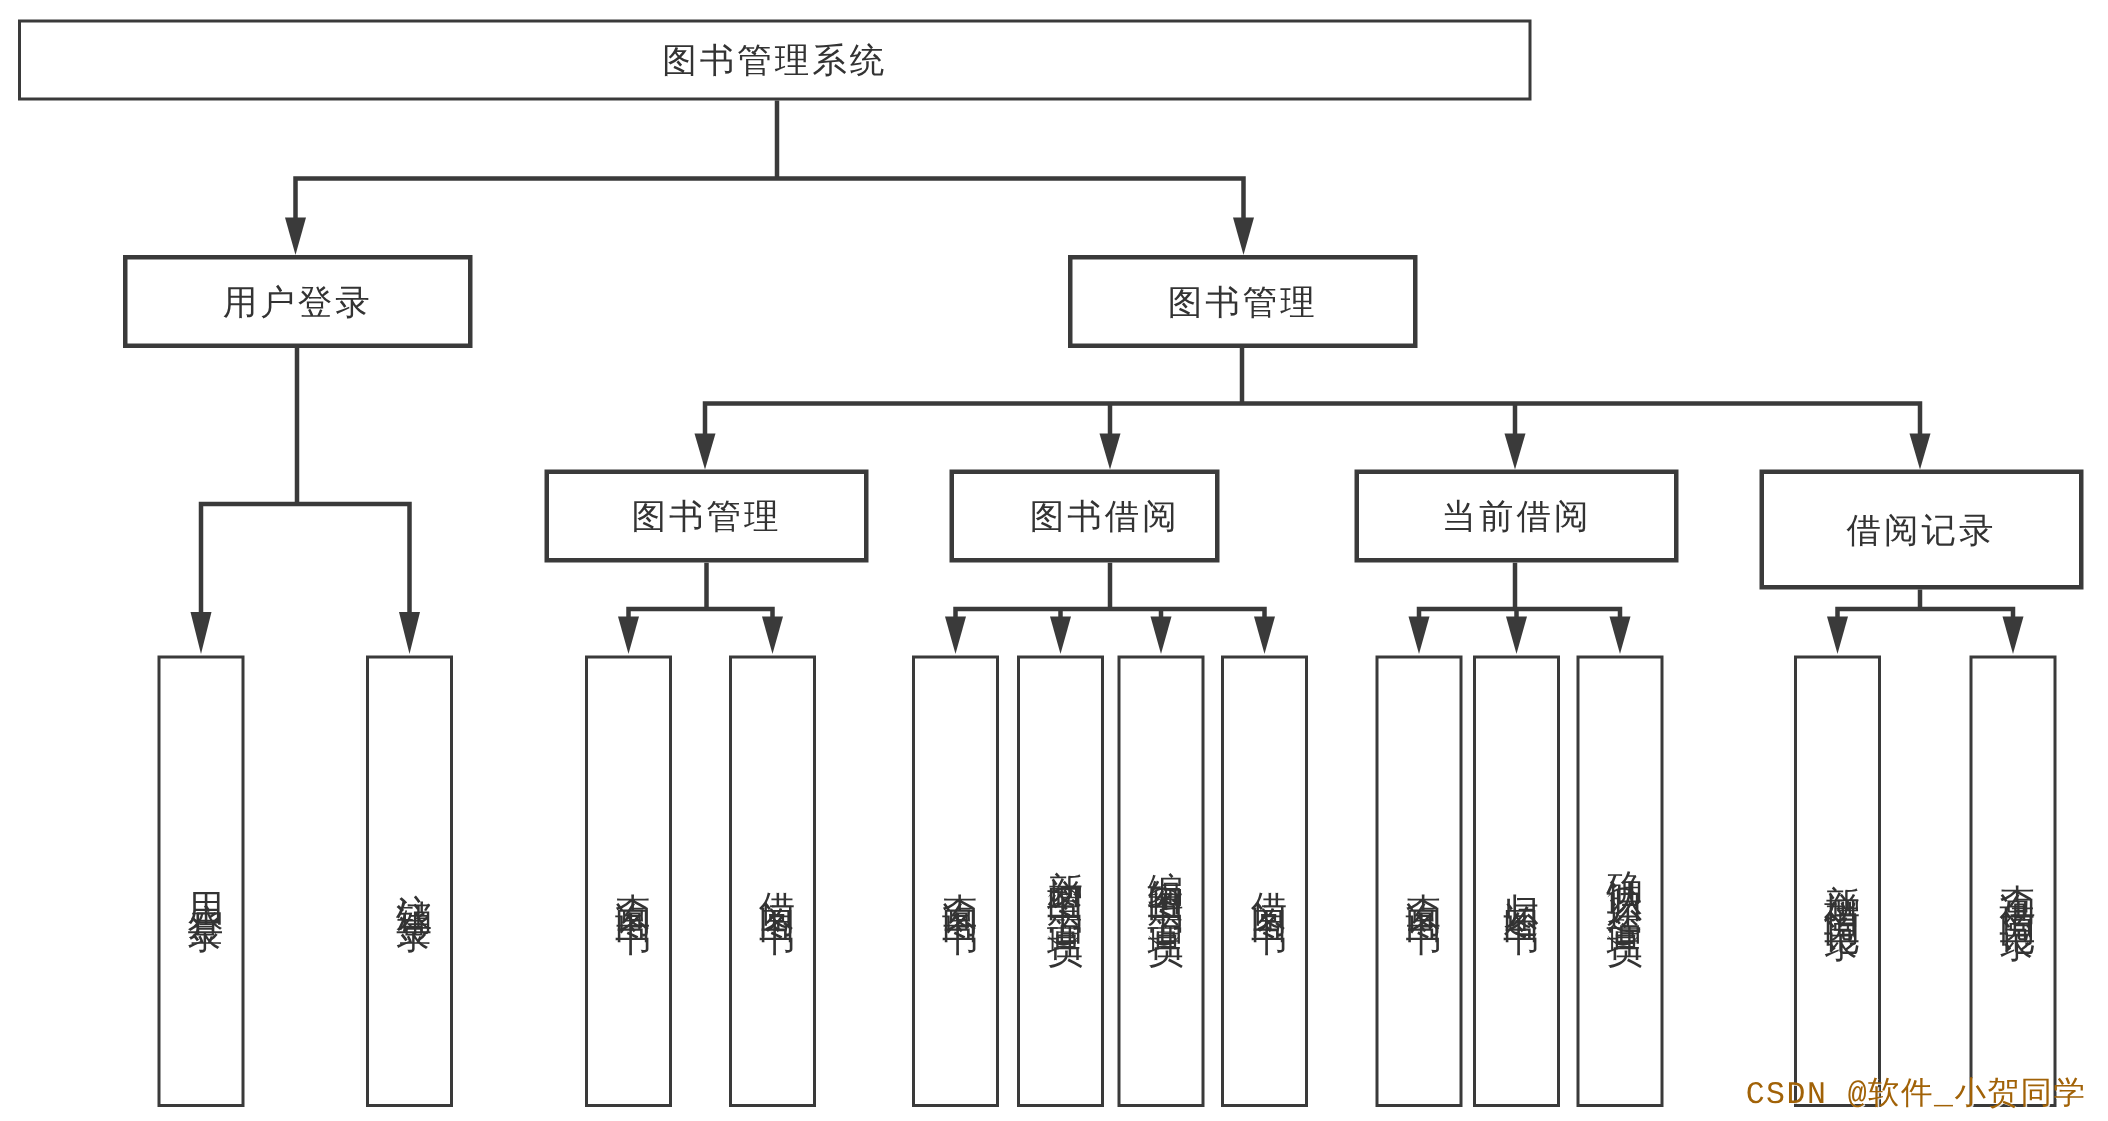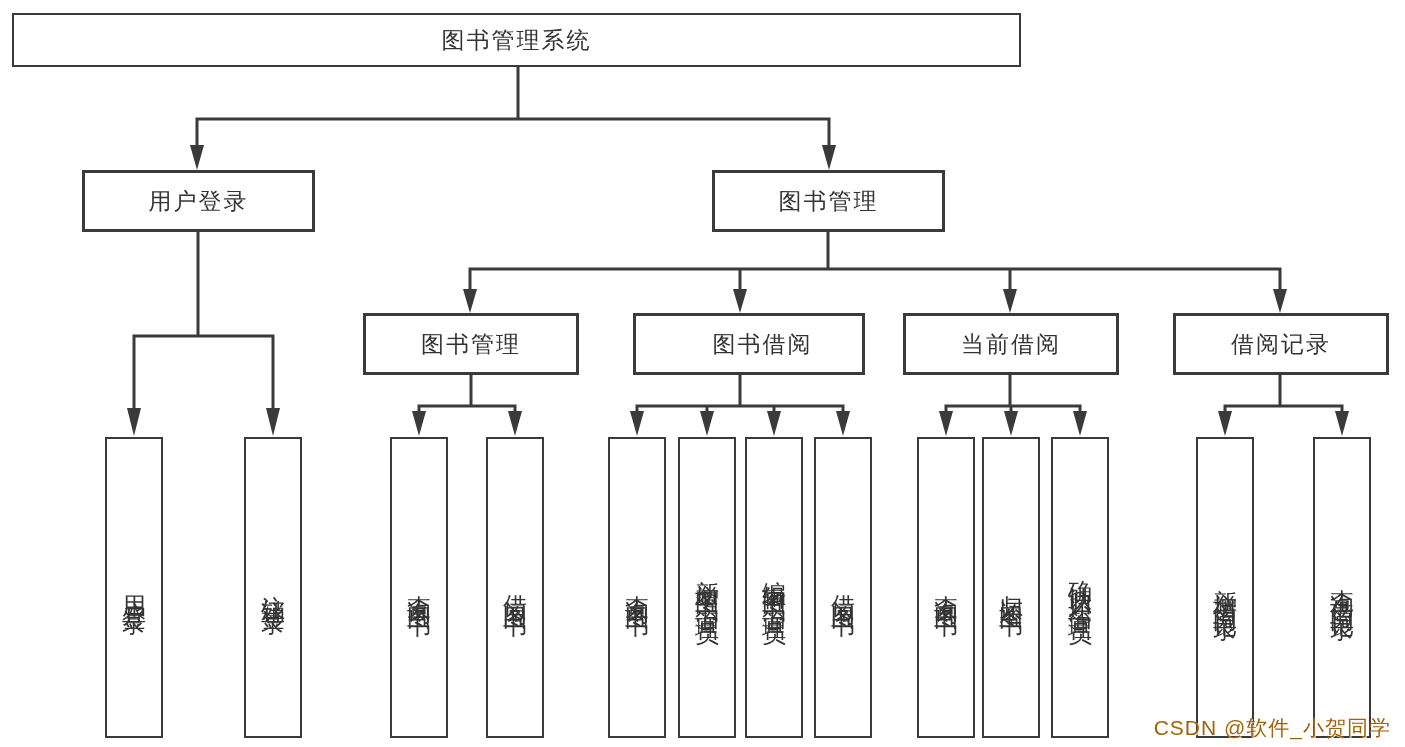--- a/index.html
+++ b/index.html
@@ -1,18 +1,18 @@
 <!DOCTYPE html>
 <html><head>
 <meta charset="utf-8">
 <style>
   html,body{margin:0;padding:0;background:#ffffff;}
   .canvas{
     position:relative;width:1405px;height:747px;background:#ffffff;overflow:hidden;
-    font-family:Liberation Sans, sans-serif;color:#333333;
+    font-family:Liberation Mono, monospace;color:#333333;
   }
   .wires{position:absolute;left:0;top:0;width:1405px;height:747px;}
   .box{
     position:absolute;box-sizing:border-box;background:#ffffff;
     border:3px solid #3a3a3a;display:flex;align-items:center;justify-content:center;
     color:#333333;
   }
   .rootbox{border-width:2px;}
   .hbox span{font-size:23px;letter-spacing:2px;white-space:nowrap;}
   .vbox{border-width:2px;}
@@ -92,27 +92,27 @@
   <div class="box hbox" style="left:82px;top:170px;width:233px;height:62px;">
     <span>用户登录</span>
   </div>
   <div class="box hbox" style="left:712px;top:170px;width:233px;height:62px;">
     <span>图书管理</span>
   </div>
 
   <div class="box hbox" style="left:363px;top:313px;width:216px;height:62px;">
     <span>图书管理</span>
   </div>
-  <div class="box hbox" style="left:633px;top:313px;width:232px;height:62px;padding-left:27px;">
+  <div class="box hbox" style="left:633px;top:313px;width:180px;height:62px;padding-left:27px;">
     <span>图书借阅</span>
   </div>
   <div class="box hbox" style="left:903px;top:313px;width:216px;height:62px;">
     <span>当前借阅</span>
   </div>
-  <div class="box hbox" style="left:1173px;top:313px;width:216px;height:62px;">
+  <div class="box hbox" style="left:1173px;top:313px;width:216px;height:80px;">
     <span>借阅记录</span>
   </div>
 
   <div class="box vbox" style="left:105px;top:437px;width:58px;height:301px;">
     <span class="vtext">用户登录</span>
   </div>
   <div class="box vbox" style="left:244px;top:437px;width:58px;height:301px;">
     <span class="vtext">注销登录</span>
   </div>
 

